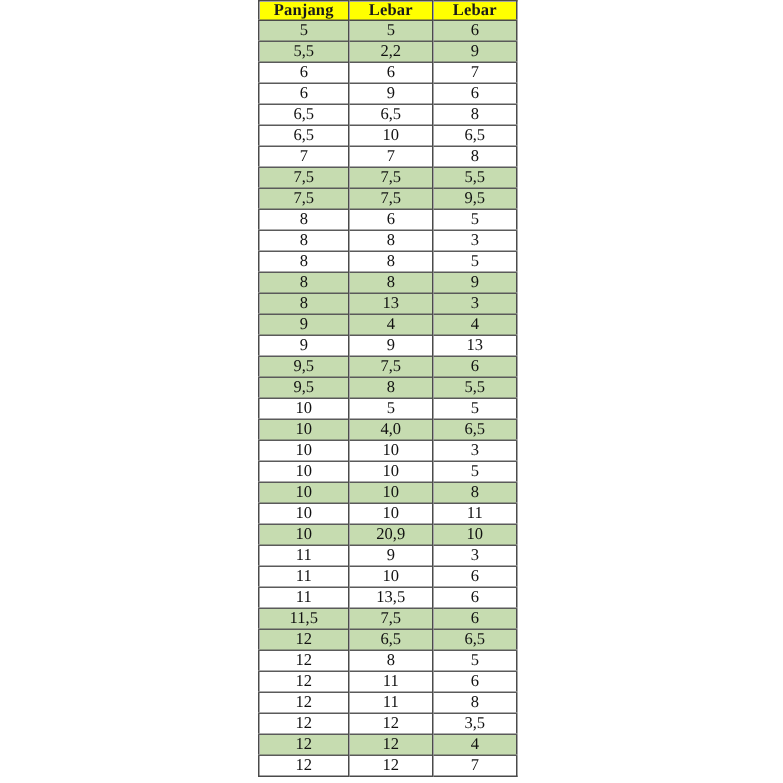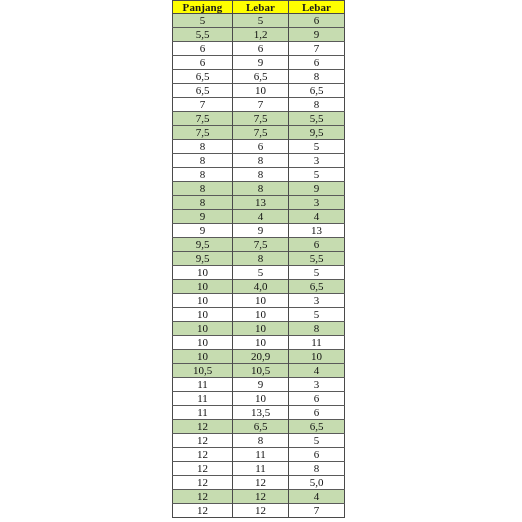--- a/index.html
+++ b/index.html
@@ -92,21 +92,21 @@
       </tr>
     </thead>
     <tbody id="table-body">
         <tr class="hl">
           <td>5</td>
           <td>5</td>
           <td>6</td>
         </tr>
         <tr class="hl">
           <td>5,5</td>
-          <td>1,2</td>
+          <td>2,2</td>
           <td>9</td>
         </tr>
         <tr>
           <td>6</td>
           <td>6</td>
           <td>7</td>
         </tr>
         <tr>
           <td>6</td>
           <td>9</td>
@@ -210,64 +210,64 @@
         <tr>
           <td>10</td>
           <td>10</td>
           <td>11</td>
         </tr>
         <tr class="hl">
           <td>10</td>
           <td>20,9</td>
           <td>10</td>
         </tr>
-        <tr class="hl">
-          <td>10,5</td>
-          <td>10,5</td>
-          <td>4</td>
-        </tr>
         <tr>
           <td>11</td>
           <td>9</td>
           <td>3</td>
         </tr>
         <tr>
           <td>11</td>
           <td>10</td>
           <td>6</td>
         </tr>
         <tr>
           <td>11</td>
           <td>13,5</td>
           <td>6</td>
         </tr>
         <tr class="hl">
-          <td>12</td>
-          <td>6,5</td>
-          <td>6,5</td>
-        </tr>
-        <tr>
-          <td>12</td>
-          <td>8</td>
-          <td>5</td>
-        </tr>
-        <tr>
-          <td>12</td>
-          <td>11</td>
-          <td>6</td>
-        </tr>
-        <tr>
-          <td>12</td>
-          <td>11</td>
-          <td>8</td>
-        </tr>
-        <tr>
-          <td>12</td>
-          <td>12</td>
-          <td>5,0</td>
+          <td>11,5</td>
+          <td>7,5</td>
+          <td>6</td>
+        </tr>
+        <tr class="hl">
+          <td>12</td>
+          <td>6,5</td>
+          <td>6,5</td>
+        </tr>
+        <tr>
+          <td>12</td>
+          <td>8</td>
+          <td>5</td>
+        </tr>
+        <tr>
+          <td>12</td>
+          <td>11</td>
+          <td>6</td>
+        </tr>
+        <tr>
+          <td>12</td>
+          <td>11</td>
+          <td>8</td>
+        </tr>
+        <tr>
+          <td>12</td>
+          <td>12</td>
+          <td>3,5</td>
         </tr>
         <tr class="hl">
           <td>12</td>
           <td>12</td>
           <td>4</td>
         </tr>
         <tr>
           <td>12</td>
           <td>12</td>
           <td>7</td>

